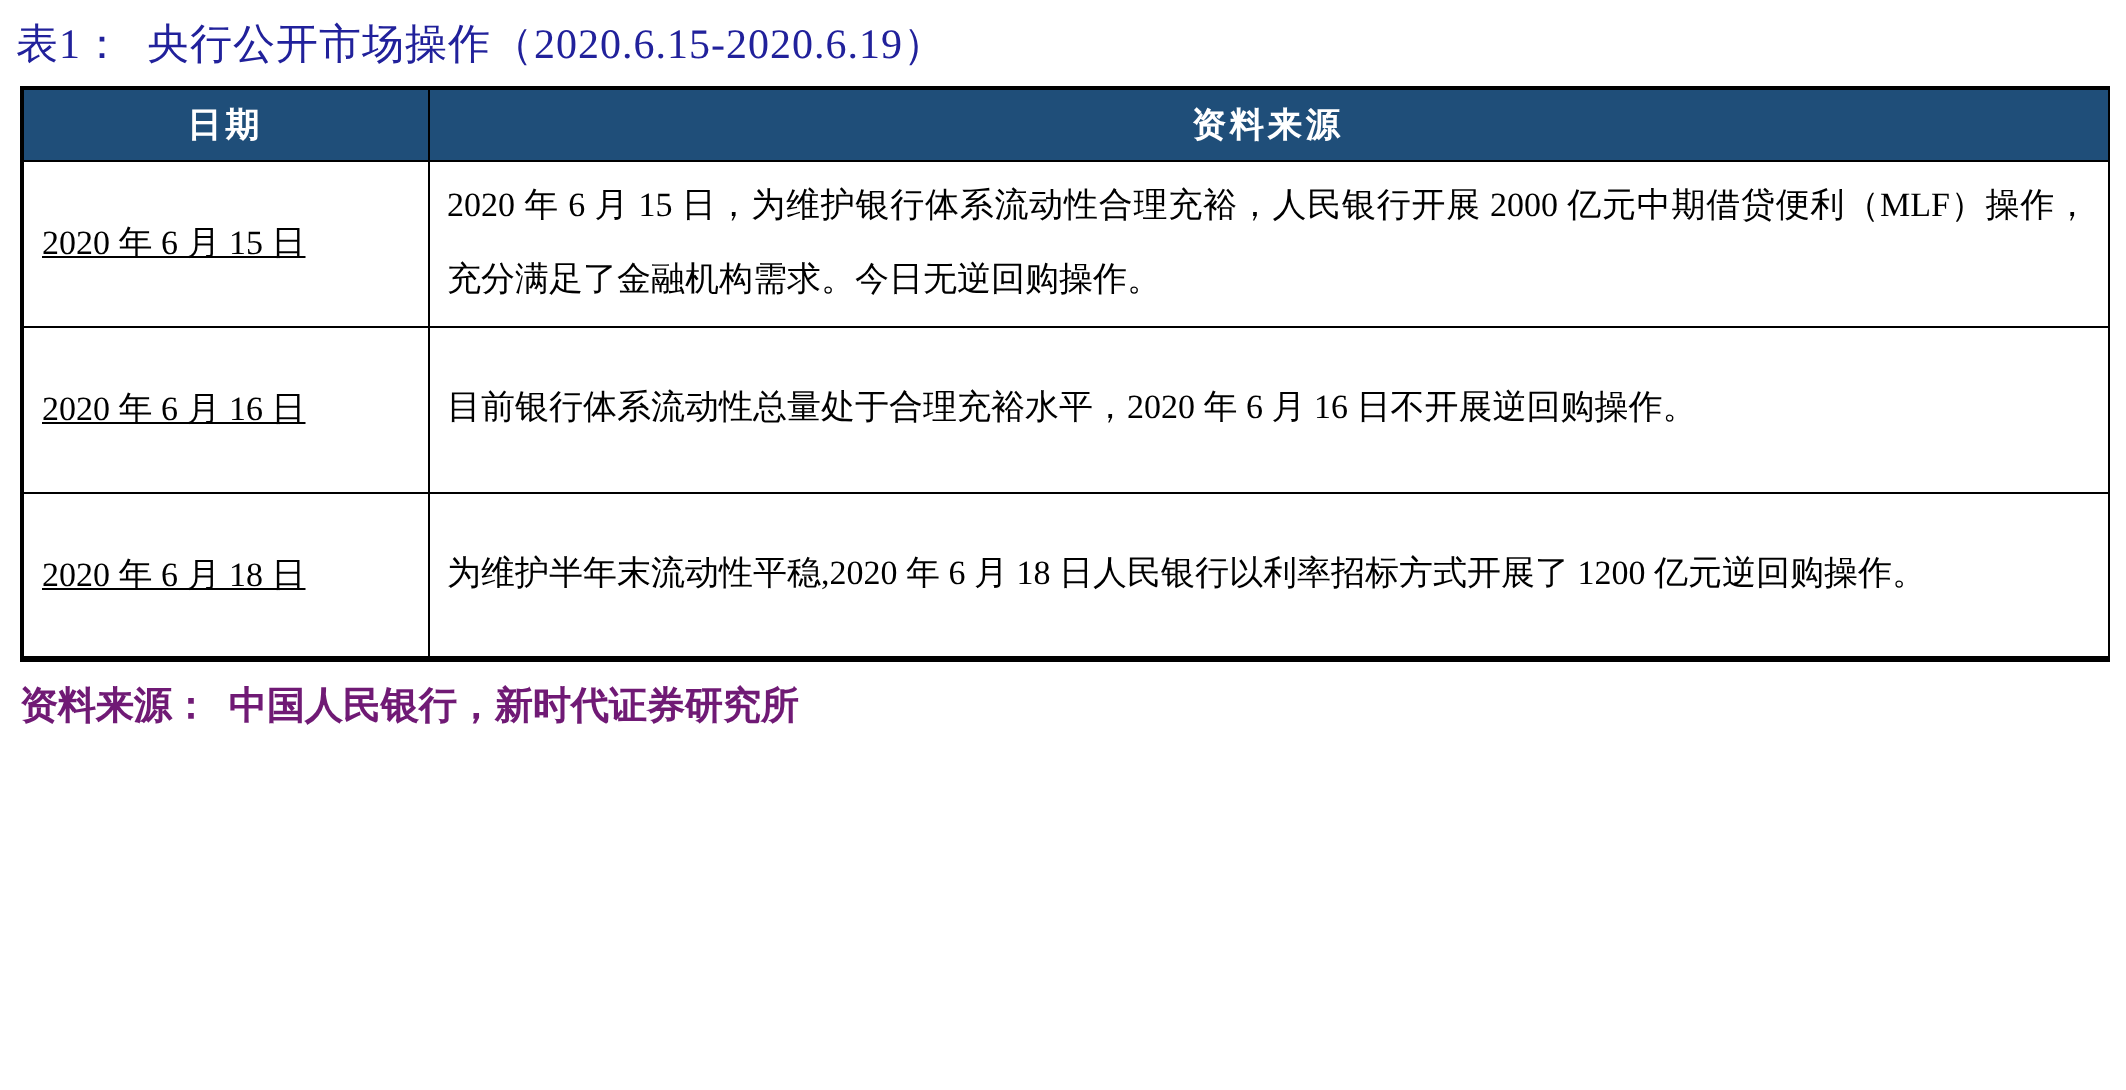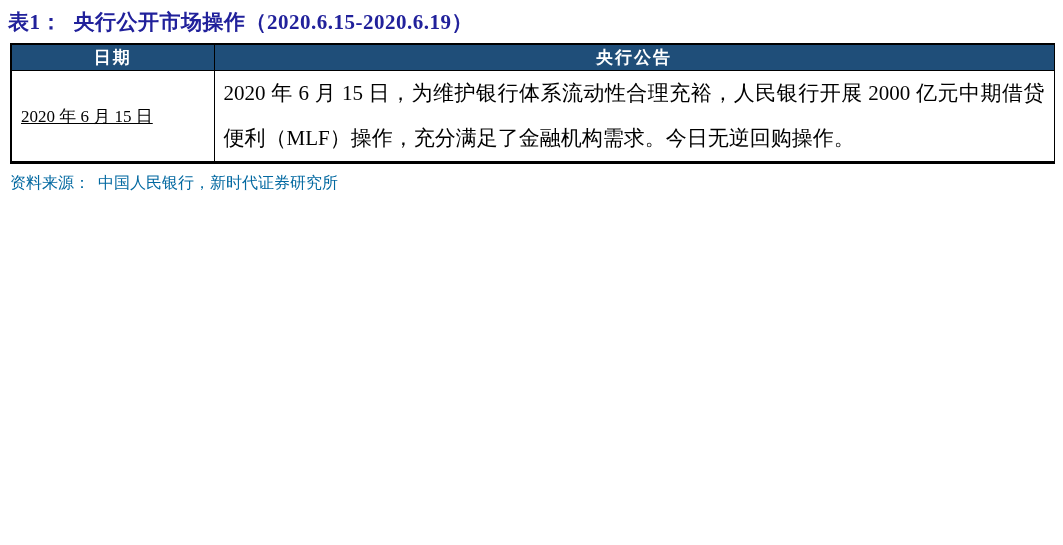--- a/index.html
+++ b/index.html
@@ -13,93 +13,101 @@
     height: 545px;
     background: #ffffff;
     font-family: "Liberation Serif", "DejaVu Serif", serif;
     color: #000000;
     overflow: hidden;
     box-sizing: border-box;
   }
   .title {
     padding: 8px 0 7px 8px;
     font-size: 21px;
-    font-weight: bold;
+    font-weight: normal;
     color: #21219B;
     letter-spacing: 0.5px;
     white-space: pre;
   }
   table.ops {
     border-collapse: collapse;
     margin-left: 10px;
     width: 1043px;
     table-layout: fixed;
     border-top: 2px solid #000000;
     border-left: 2px solid #000000;
     border-right: 1px solid #000000;
     border-bottom: 3px solid #000000;
   }
   table.ops th, table.ops td {
     border: 1px solid #000000;
     box-sizing: border-box;
   }
   tr.header-row {
     background: #1F4E79;
-    height: 26px;
+    height: 36px;
   }
   tr.header-row th {
     color: #ffffff;
     font-size: 17px;
     font-weight: bold;
     text-align: center;
     vertical-align: middle;
     letter-spacing: 2px;
   }
   .col-date  { width: 203px; }
   .col-ann   { width: 840px; }
   tr.body-row { height: 83px; }
   td.date-cell {
     font-size: 17px;
     padding-left: 9px;
     vertical-align: middle;
     white-space: nowrap;
     text-decoration: underline;
   }
   td.ann-cell {
-    font-size: 21px;
+    font-size: 17px;
     padding: 0 9px;
     vertical-align: middle;
     text-align: justify;
     line-height: 2.15;
   }
   .source {
     margin: 9px 0 0 10px;
-    font-size: 16px;
-    font-weight: normal;
-    color: #0369a1;
+    font-size: 19px;
+    font-weight: bold;
+    color: #701a75;
     white-space: pre;
   }
 </style>
 </head>
 <body>
 
 <div class="page">
 
   <div class="title">表1：  央行公开市场操作（2020.6.15-2020.6.19）</div>
 
   <table class="ops">
     <thead>
       <tr class="header-row">
         <th class="col-date">日期</th>
-        <th class="col-ann">央行公告</th>
+        <th class="col-ann">资料来源</th>
       </tr>
     </thead>
     <tbody>
       <tr class="body-row">
         <td class="date-cell">2020 年 6 月 15 日</td>
         <td class="ann-cell">2020 年 6 月 15 日，为维护银行体系流动性合理充裕，人民银行开展 2000 亿元中期借贷便利（MLF）操作，充分满足了金融机构需求。今日无逆回购操作。</td>
+      </tr>
+      <tr class="body-row">
+        <td class="date-cell">2020 年 6 月 16 日</td>
+        <td class="ann-cell">目前银行体系流动性总量处于合理充裕水平，2020 年 6 月 16 日不开展逆回购操作。</td>
+      </tr>
+      <tr class="body-row">
+        <td class="date-cell">2020 年 6 月 18 日</td>
+        <td class="ann-cell">为维护半年末流动性平稳,2020 年 6 月 18 日人民银行以利率招标方式开展了 1200 亿元逆回购操作。</td>
       </tr>
     </tbody>
   </table>
 
   <div class="source">资料来源：  中国人民银行，新时代证券研究所</div>
 
 </div>
 
 </body></html>

